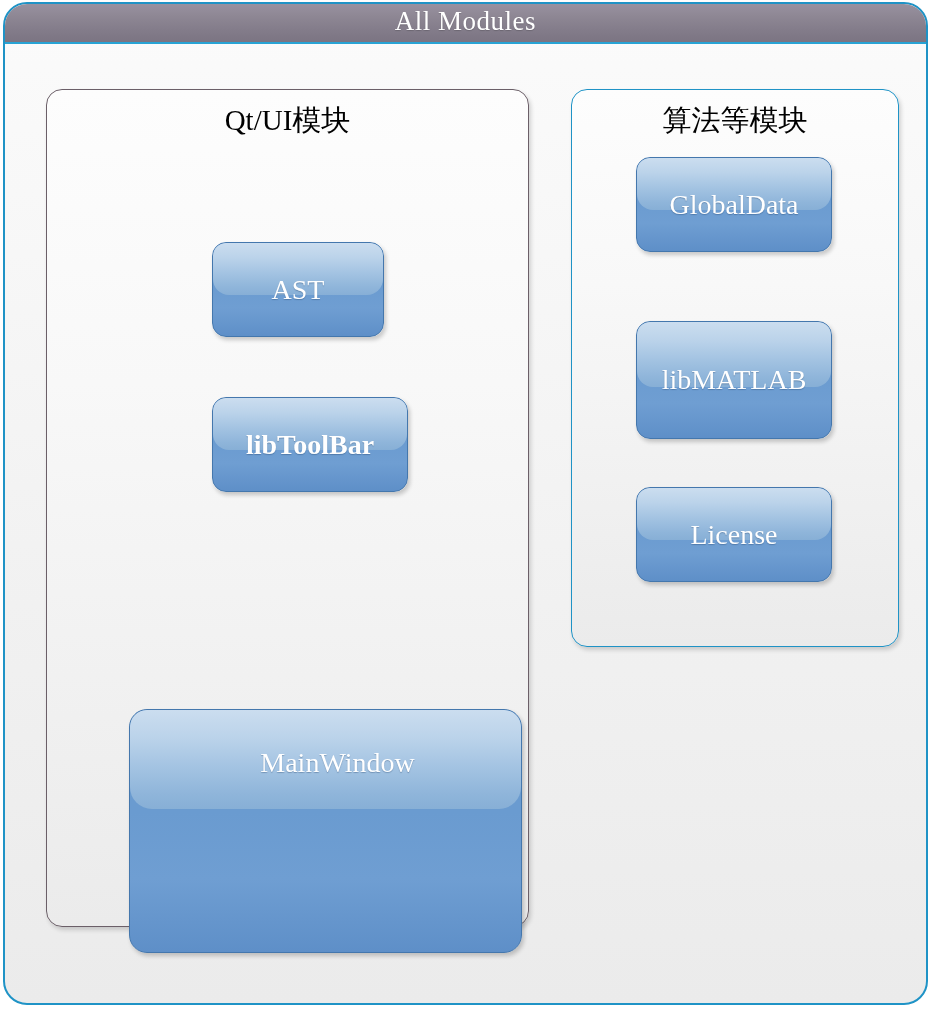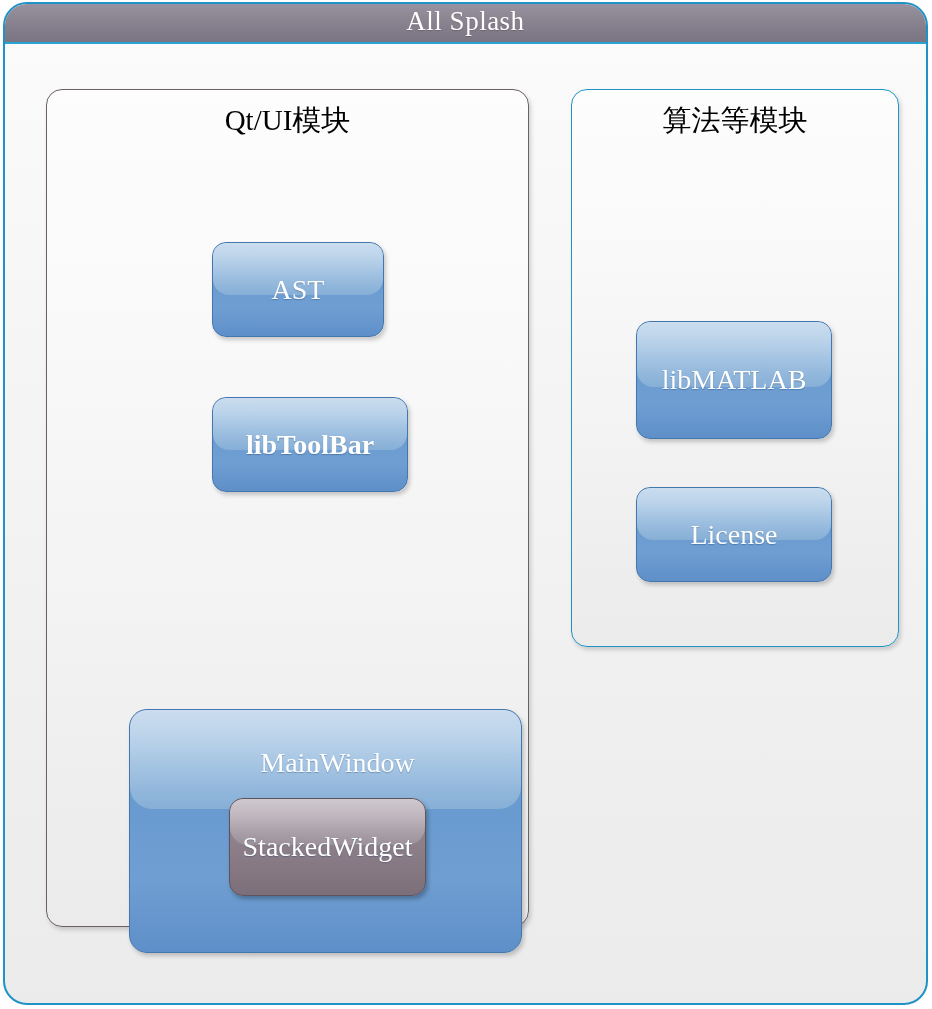--- a/index.html
+++ b/index.html
@@ -178,47 +178,47 @@
   #box-globaldata{ left: 64px; top: 67px; width: 196px; height: 95px; }
   #box-libmatlab { left: 64px; top: 231px; width: 196px; height: 118px; }
   #box-license   { left: 64px; top: 397px; width: 196px; height: 95px; }
 </style>
 </head>
 <body>
 
 <div id="diagram-root">
 
   <div id="title-bar">
-    <span id="title-bar-label">All Splash</span>
+    <span id="title-bar-label">All Modules</span>
   </div>
 
   <div id="group-qtui" class="group-box">
     <div class="group-title">Qt/UI模块</div>
 
     <div id="box-ast" class="module-box">
       <span class="module-label label-center">AST</span>
     </div>
 
     <div id="box-libtoolbar" class="module-box">
       <span class="module-label label-center">libToolBar</span>
     </div>
 
 
     <div id="box-mainwindow" class="module-box">
       <span id="mainwindow-label" class="module-label">MainWindow</span>
 
-      <div id="box-stackedwidget">
-        <span class="module-label label-center">StackedWidget</span>
-      </div>
     </div>
   </div>
 
   <div id="group-algo" class="group-box">
     <div class="group-title">算法等模块</div>
 
+    <div id="box-globaldata" class="module-box">
+      <span class="module-label label-center">GlobalData</span>
+    </div>
 
     <div id="box-libmatlab" class="module-box">
       <span class="module-label label-center">libMATLAB</span>
     </div>
 
     <div id="box-license" class="module-box">
       <span class="module-label label-center">License</span>
     </div>
   </div>
 

